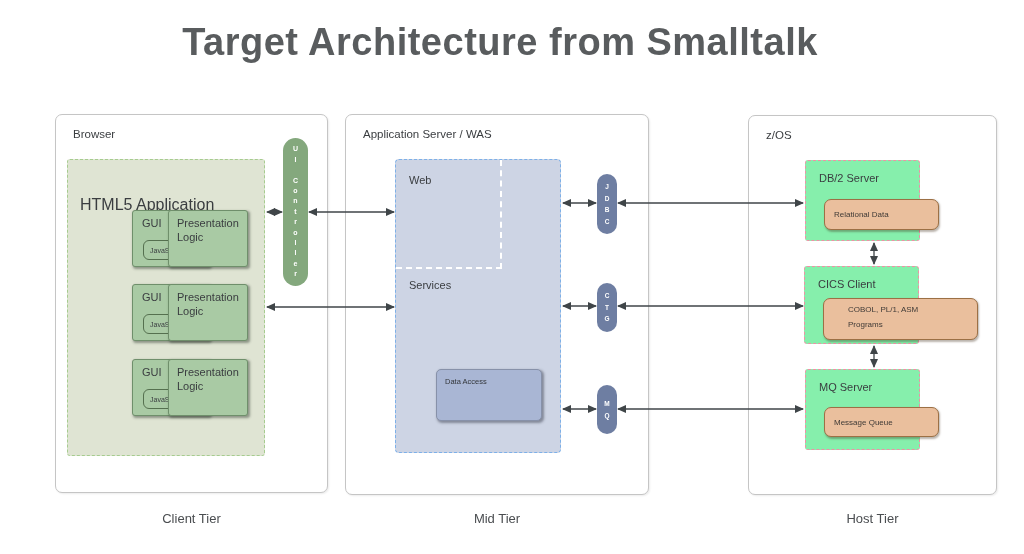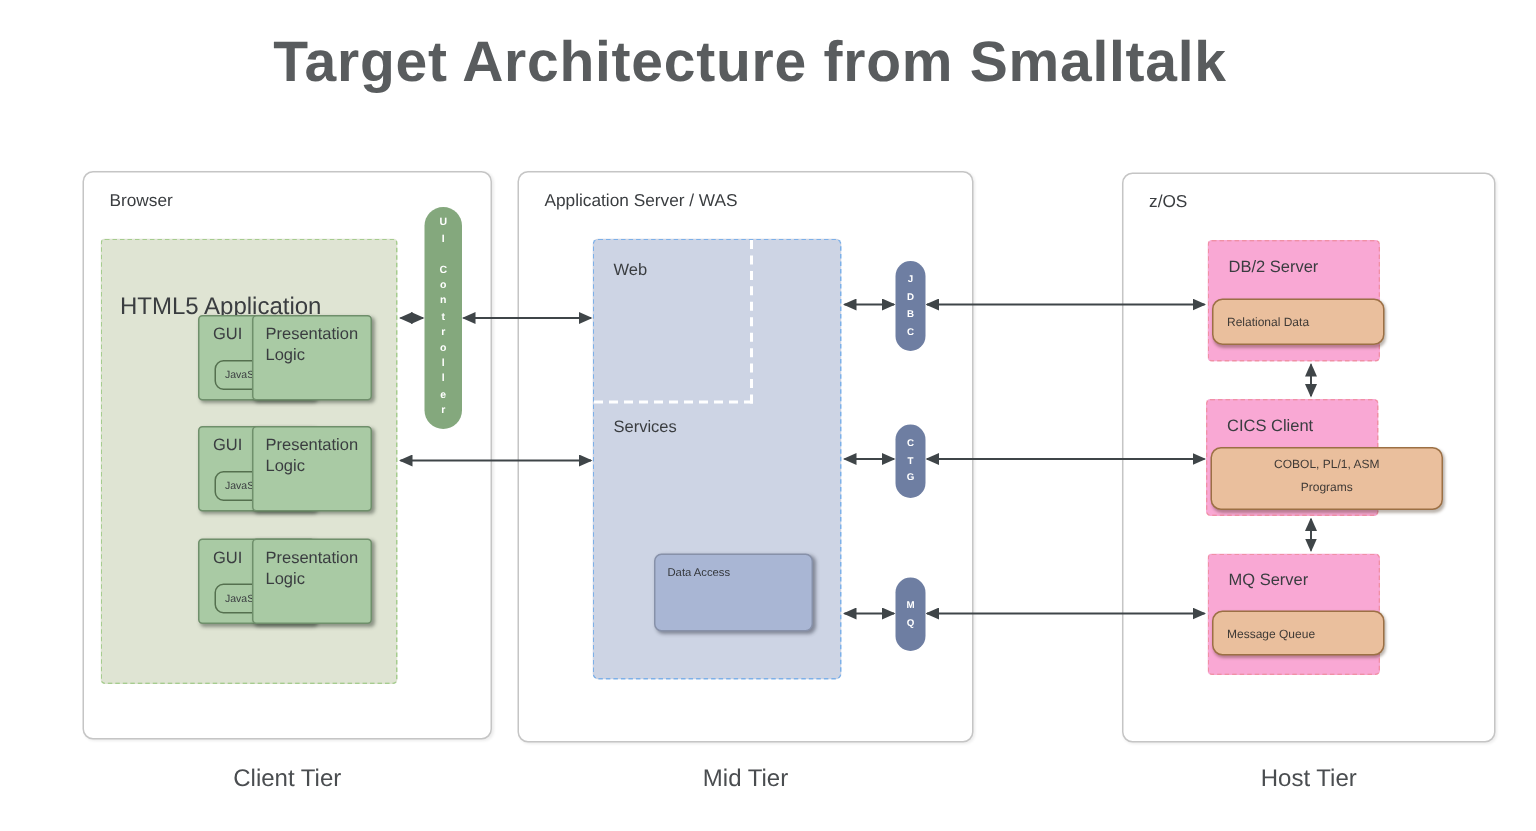--- a/index.html
+++ b/index.html
@@ -14,21 +14,21 @@
     left:0;top:18px;width:1000px;text-align:center;
     font-size:38px;line-height:48px;font-weight:bold;color:#595c5e;letter-spacing:.5px;
   }
 
   
   .tier-box{
     background:#fff;border:1.5px solid #c5c5c5;border-radius:7px;
     box-shadow:1px 1px 2px rgba(0,0,0,0.08);
   }
   .tier-box .box-label{position:absolute;left:17px;top:13px;font-size:11.5px;color:#3a3d40;}
-  .tier-label{top:511px;height:16px;text-align:center;font-size:16px;color:#4a4d50;}
+  .tier-label{top:511px;height:16px;text-align:center;font-size:13px;color:#4a4d50;}
 
   
   .html5-box{
     left:66px;top:158px;width:198px;height:297px;
     background:#dfe4d3;border:1.5px dashed #a6cc8f;border-radius:3px;
   }
   .html5-label{position:absolute;left:12px;top:12px;font-size:16px;color:#3a3d40;margin-top:24px;}
   .gui-box{
     width:78px;height:57px;left:84px;
     background:#a9caa4;border:1px solid #6f8f6b;border-radius:3px;
@@ -81,28 +81,28 @@
   .svc-box{
     position:absolute;left:40px;width:88px;height:38px;
     background:#a9b6d4;border:1px solid #8791a9;border-radius:5px;
     box-shadow:1.5px 1.5px 2.5px rgba(40,45,60,0.45);
     padding:6px 8px;font-size:7.5px;line-height:12px;color:#33363a;
   }
   .biz{top:157px;} .dat{top:209px;}
 
   
   .server-box{
-    width:115px;background:#f9a8d4;border:1.5px dashed #f090a6;border-radius:3px;
+    width:115px;background:#86efac;border:1.5px dashed #f090a6;border-radius:3px;
   }
   .server-label{position:absolute;left:13px;top:11px;font-size:11px;color:#3a3d40;}
   .orange-box{
-    position:absolute;left:2px;
+    position:absolute;left:18px;
     background:#eabf9d;border:1.2px solid #9c7045;border-radius:7px;
     box-shadow:1px 1.5px 2px rgba(60,40,20,0.35);
-    font-size:8px;color:#3f3a36;text-align:center;
+    font-size:8px;color:#3f3a36;
   }
   .db2{left:805px;top:160px;height:81px;}
   .db2 .orange-box{top:38px;width:104px;height:29px;display:flex;align-items:center;padding-left:9px;}
   .cics{left:804px;top:266px;height:78px;}
   .cics .orange-box{top:31px;width:105px;height:34px;padding:3px 24px;line-height:15px;}
   .mqsrv{left:805px;top:369px;height:81px;}
   .mqsrv .orange-box{top:37px;width:104px;height:28px;display:flex;align-items:center;padding-left:9px;}
 
   .arrow-layer{position:absolute;left:0;top:0;pointer-events:none;}
 </style>

